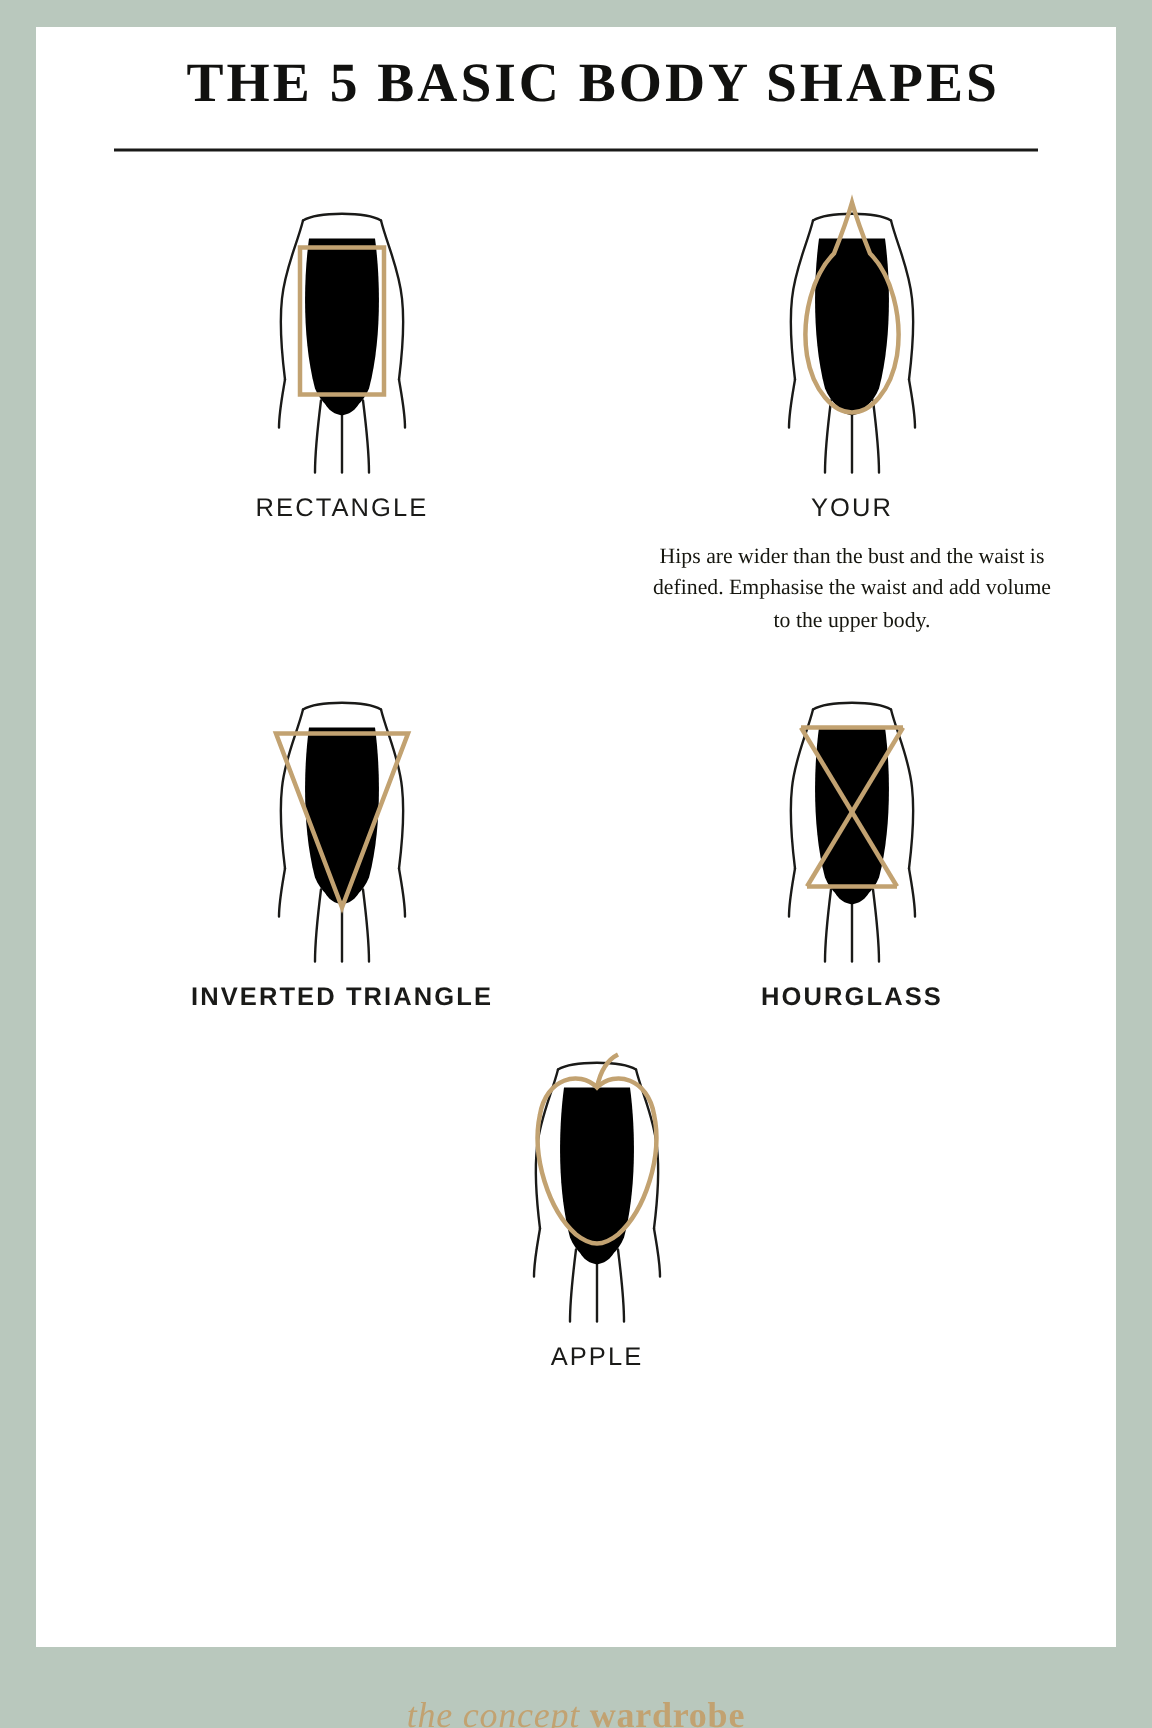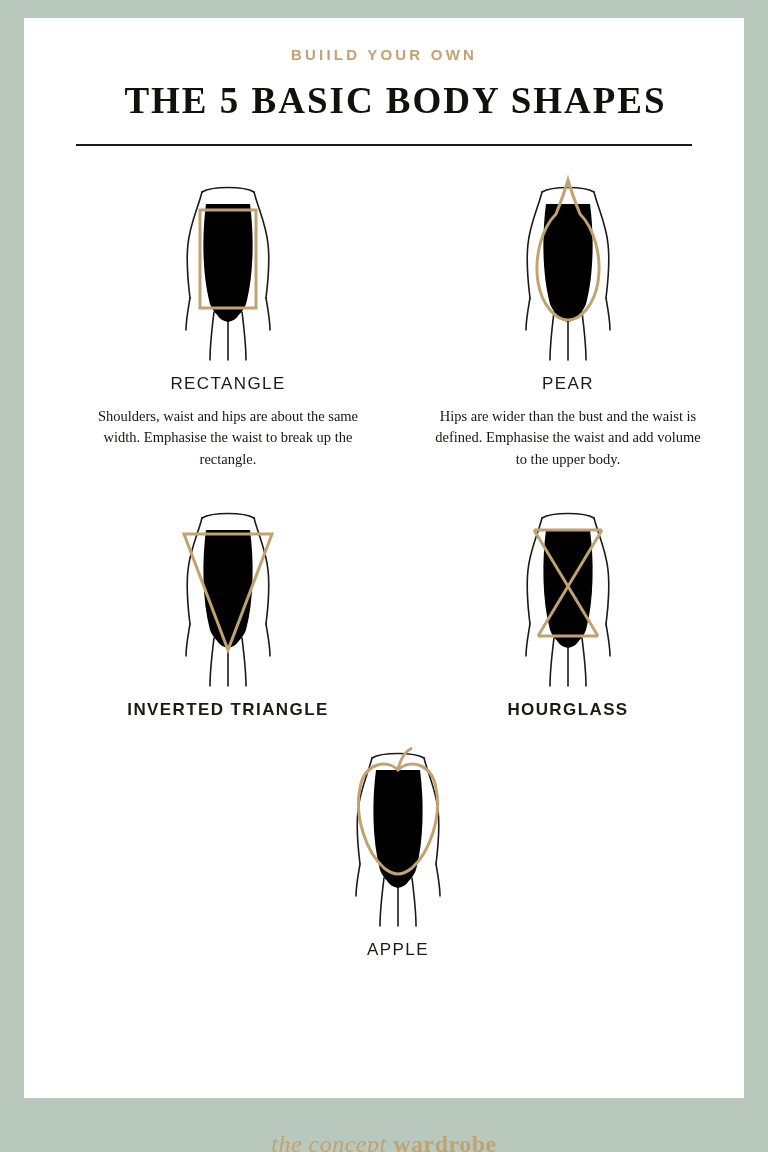--- a/index.html
+++ b/index.html
@@ -89,21 +89,20 @@
     letter-spacing:0.5px;
   }
   .brand b{font-style:normal;font-weight:700;}
   svg{display:block;}
 </style>
 </head>
 <body>
 
 <div class="page">
 
-  <div class="kicker">BUIILD YOUR OWN</div>
   <div class="title">THE 5 BASIC BODY SHAPES</div>
   <div class="rule"></div>
 
   <div class="grid">
 
     <div class="row">
 
       <div class="cell">
         <div class="figure">
           <svg width="200" height="200" viewBox="0 0 200 200">
@@ -116,42 +115,41 @@
               <path d="M114,148 C116,164 118,180 118,196"></path>
               <path d="M100,150 L100,196"></path>
               <path d="M74,28 C84,22 116,22 126,28"></path>
             </g>
             <path d="M78,40 C74,70 74,110 82,140 C90,160 110,160 118,140 C126,110 126,70 122,40 Z" fill="#000000"></path>
             <path d="M84,138 C92,154 108,154 116,138 C112,150 110,156 100,158 C90,156 88,150 84,138 Z" fill="#000000"></path>
             <rect x="72" y="46" width="56" height="98" fill="none" stroke="#c2a271" stroke-width="3"></rect>
           </svg>
         </div>
         <div class="shape-name">RECTANGLE</div>
-        <div class="shape-desc">Shoulders, waist and hips are about the same width. Emphasise the waist to break up the rectangle.</div>
       </div>
 
       <div class="cell">
         <div class="figure">
           <svg width="200" height="200" viewBox="0 0 200 200">
             <g fill="none" stroke="#1a1a18" stroke-width="1.6" stroke-linecap="round">
               <path d="M74,28 C70,44 62,60 60,80 C58,98 60,118 62,134"></path>
               <path d="M126,28 C130,44 138,60 140,80 C142,98 140,118 138,134"></path>
               <path d="M62,134 C60,146 58,156 58,166"></path>
               <path d="M138,134 C140,146 142,156 142,166"></path>
               <path d="M86,148 C84,164 82,180 82,196"></path>
               <path d="M114,148 C116,164 118,180 118,196"></path>
               <path d="M100,150 L100,196"></path>
               <path d="M74,28 C84,22 116,22 126,28"></path>
             </g>
             <path d="M78,40 C74,70 74,110 82,140 C90,160 110,160 118,140 C126,110 126,70 122,40 Z" fill="#000000"></path>
             <path d="M84,138 C92,154 108,154 116,138 C112,150 110,156 100,158 C90,156 88,150 84,138 Z" fill="#000000"></path>
             <path d="M100,16 C96,30 92,40 88,50 C74,64 66,92 70,118 C74,142 88,156 100,156 C112,156 126,142 130,118 C134,92 126,64 112,50 C108,40 104,30 100,16 Z" fill="none" stroke="#c2a271" stroke-width="3"></path>
           </svg>
         </div>
-        <div class="shape-name">PEAR</div>
+        <div class="shape-name">YOUR</div>
         <div class="shape-desc">Hips are wider than the bust and the waist is defined. Emphasise the waist and add volume to the upper body.</div>
       </div>
 
     </div>
 
     <div class="row row2">
 
       <div class="cell">
         <div class="figure">
           <svg width="200" height="200" viewBox="0 0 200 200">

